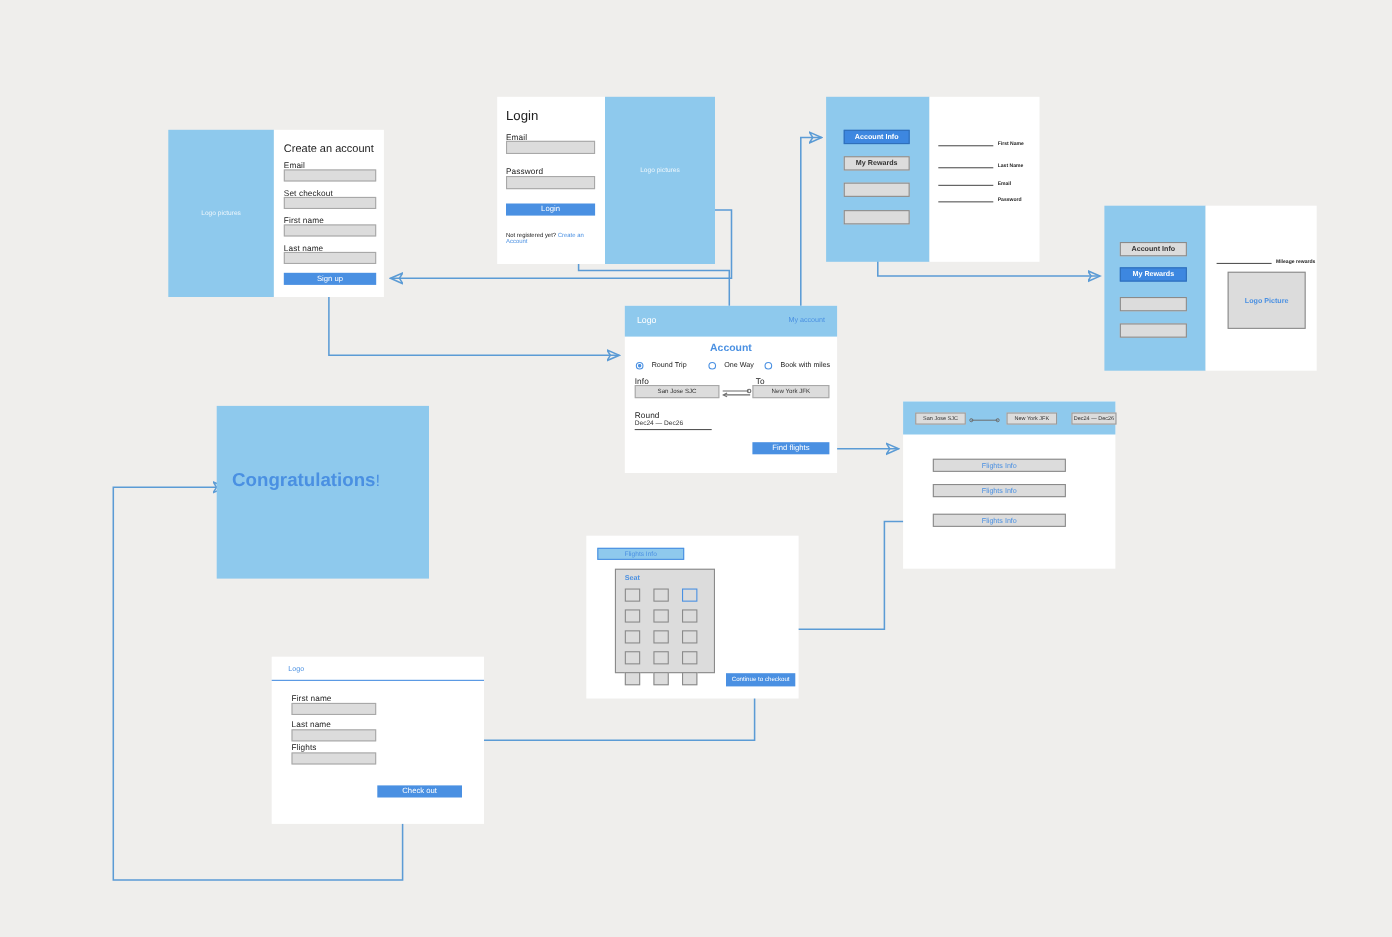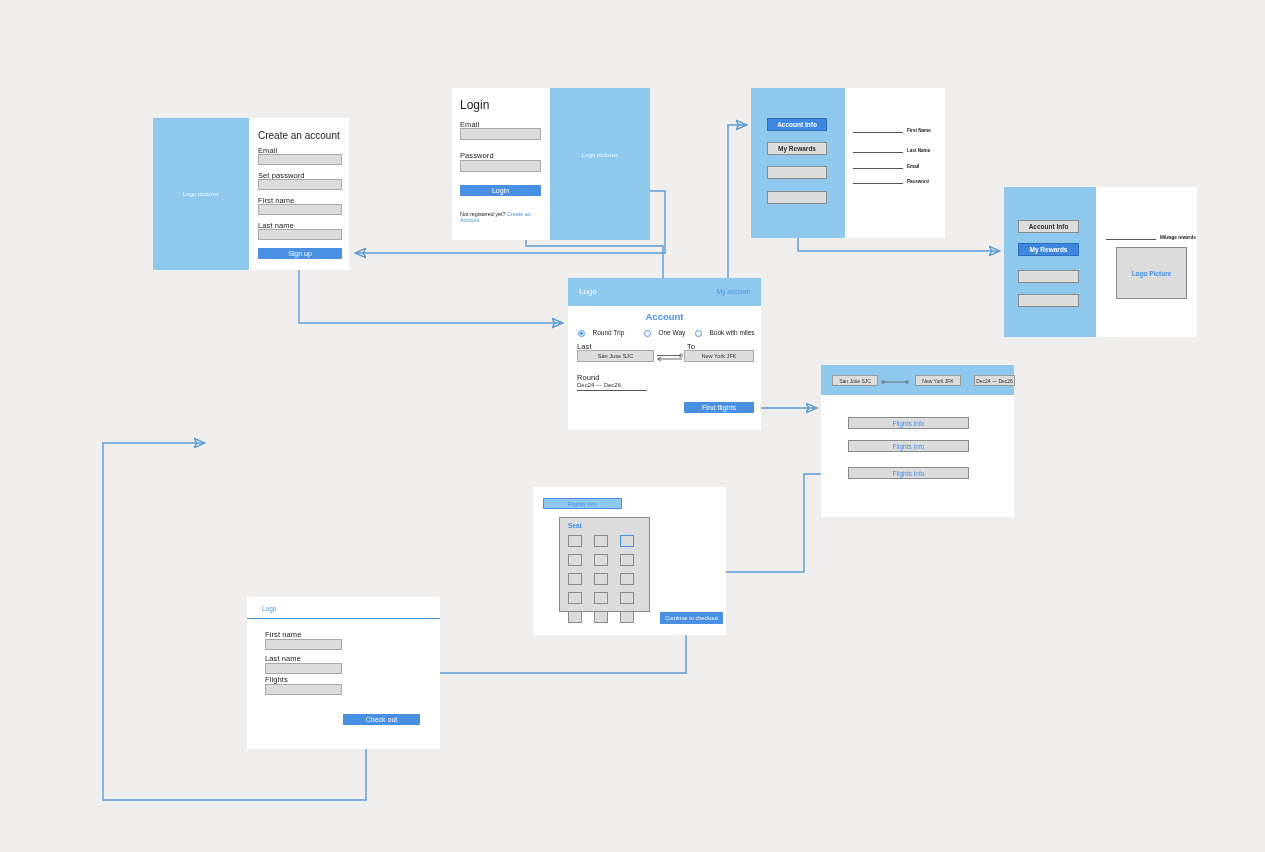--- a/index.html
+++ b/index.html
@@ -137,21 +137,21 @@
   <div class="node" id="create-account">
     <div id="ca-logo" class="lightblue">
       <span class="placeholder-txt">Logo pictures</span>
     </div>
     <div id="ca-right">
       <div id="ca-title">Create an account</div>
 
       <div style="position:absolute;left:9px;top:28px;" class="lbl">Email</div>
       <div class="field" style="position:absolute;left:9px;top:36px;width:84px;height:11px;"></div>
 
-      <div style="position:absolute;left:9px;top:53px;" class="lbl">Set password</div>
+      <div style="position:absolute;left:9px;top:53px;" class="lbl">Set checkout</div>
       <div class="field" style="position:absolute;left:9px;top:61px;width:84px;height:11px;"></div>
 
       <div style="position:absolute;left:9px;top:78px;" class="lbl">First name</div>
       <div class="field" style="position:absolute;left:9px;top:86px;width:84px;height:11px;"></div>
 
       <div style="position:absolute;left:9px;top:103px;" class="lbl">Last name</div>
       <div class="field" style="position:absolute;left:9px;top:111px;width:84px;height:11px;"></div>
 
       <div class="btn-primary" style="position:absolute;left:9px;top:130px;width:84px;height:11px;">Sign up</div>
     </div>
@@ -230,21 +230,21 @@
       <div style="position:absolute;left:76px;top:0;">
         <span class="radio"></span>
         <span class="radio-lbl">One Way</span>
       </div>
       <div style="position:absolute;left:127px;top:0;">
         <span class="radio"></span>
         <span class="radio-lbl">Book with miles</span>
       </div>
     </div>
 
-    <div style="position:absolute;left:9px;top:64px;" class="lbl">Last</div>
+    <div style="position:absolute;left:9px;top:64px;" class="lbl">Info</div>
     <div class="field" style="position:absolute;left:9px;top:72px;width:77px;height:12px;display:flex;align-items:center;justify-content:center;">
       <span style="font-size:5.6px;color:#333;">San Jose SJC</span>
     </div>
 
     <div style="position:absolute;left:119px;top:64px;" class="lbl">To</div>
     <div class="field" style="position:absolute;left:116px;top:72px;width:70px;height:12px;display:flex;align-items:center;justify-content:center;">
       <span style="font-size:5.6px;color:#333;">New York JFK</span>
     </div>
 
     <svg class="swap" style="left:88px;top:74px;" width="28" height="10">
@@ -310,14 +310,19 @@
 
     <div style="position:absolute;left:18px;top:57px;" class="lbl">Last name</div>
     <div class="field" style="position:absolute;left:18px;top:66px;width:77px;height:11px;"></div>
 
     <div style="position:absolute;left:18px;top:78px;" class="lbl">Flights</div>
     <div class="field" style="position:absolute;left:18px;top:87px;width:77px;height:11px;"></div>
 
     <div class="btn-primary" style="position:absolute;left:96px;top:117px;width:77px;height:11px;">Check out</div>
   </div>
 
+  <div class="node lightblue" id="congrats">
+    <div id="congrats-txt">
+      <span>Congratulations</span><span id="congrats-bang">!</span>
+    </div>
+  </div>
 
 </div>
 
 </body></html>

